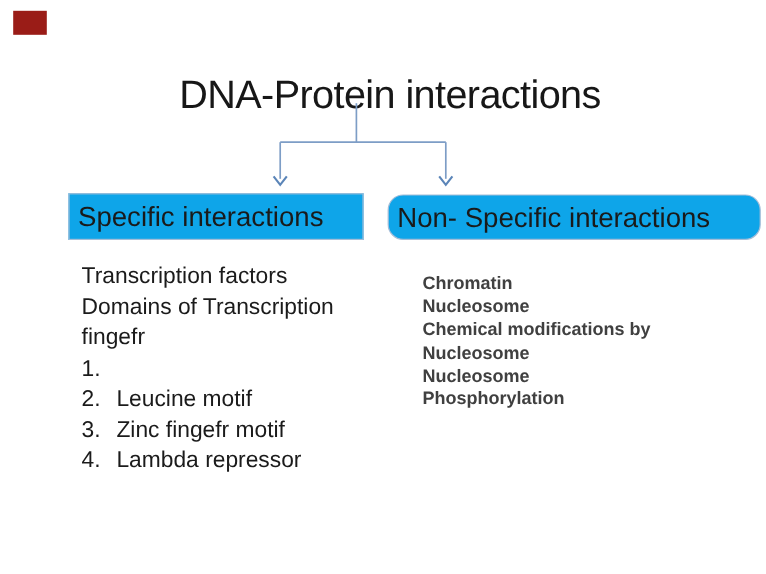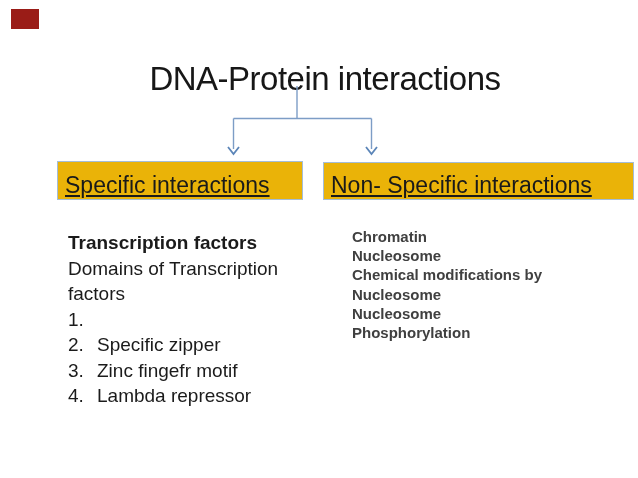--- a/index.html
+++ b/index.html
@@ -29,36 +29,35 @@
     font-weight:400;
     color:#171717;
     letter-spacing:-0.5px;
   }
   .connectors{position:absolute;left:0;top:0;width:638px;height:478px;}
   .connectors .line{stroke:var(--connector);stroke-width:1.4;fill:none;}
   .connectors .head{stroke:var(--arrow);stroke-width:1.8;fill:none;}
   .node-box{
     position:absolute;
     border:1.5px solid var(--box-border);
-    background:#eab308;
+    background:#0ea5e9;
     font-size:23px;
     color:#1a1a1a;
     white-space:nowrap;
-    display:flex;align-items:flex-end;
+    display:flex;align-items:center;
     box-sizing:border-box;
     padding-left:7px;
-    text-decoration:underline;
   }
   .box-left{left:57px;top:161px;width:246px;height:39px;}
-  .box-right{left:323px;top:162px;width:311px;height:38px;}
+  .box-right{left:323px;top:162px;width:311px;height:38px;border-radius:13px;}
   .left-panel{
     position:absolute;left:68px;top:218px;width:250px;
     font-size:19px;line-height:25.5px;color:#1b1b1b;
   }
-  .left-panel .heading{font-weight:700;margin-top:12px;}
+  .left-panel .heading{font-weight:400;}
   .num-list{margin:0;padding:0;list-style:none;}
   .num-list li{display:flex;}
   .num-list .num{width:29px;flex:0 0 29px;}
   .right-panel{
     position:absolute;left:352px;top:227px;width:230px;
     font-size:15px;line-height:19.2px;font-weight:700;color:#404040;
   }
 </style>
 </head>
 <body>
@@ -82,28 +81,28 @@
     <span>Specific interactions</span>
   </div>
 
   <div class="node-box box-right">
     <span>Non- Specific interactions</span>
   </div>
 
   <div class="left-panel">
     <div class="heading">Transcription factors</div>
     <div>Domains of Transcription</div>
-    <div>factors</div>
+    <div>fingefr</div>
     <ol class="num-list">
       <li>
         <span class="num">1.</span>
       </li>
       <li>
         <span class="num">2.</span>
-        <span>Specific zipper</span>
+        <span>Leucine motif</span>
       </li>
       <li>
         <span class="num">3.</span>
         <span>Zinc fingefr motif</span>
       </li>
       <li>
         <span class="num">4.</span>
         <span>Lambda repressor</span>
       </li>
     </ol>

